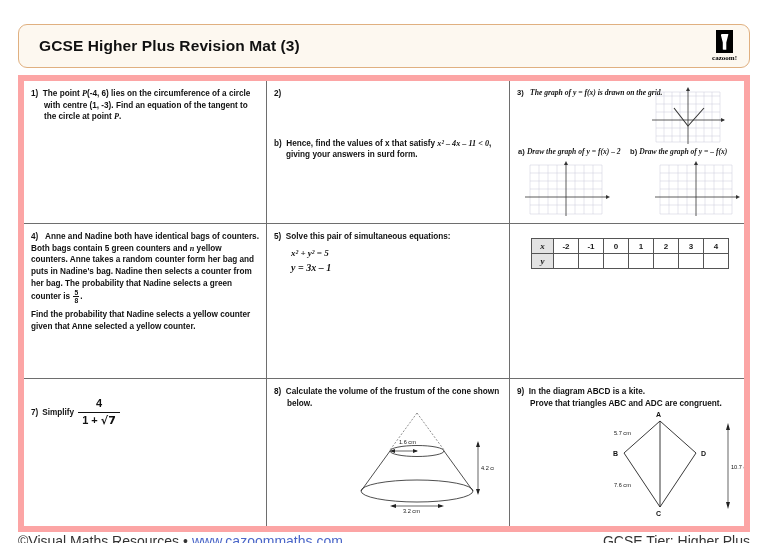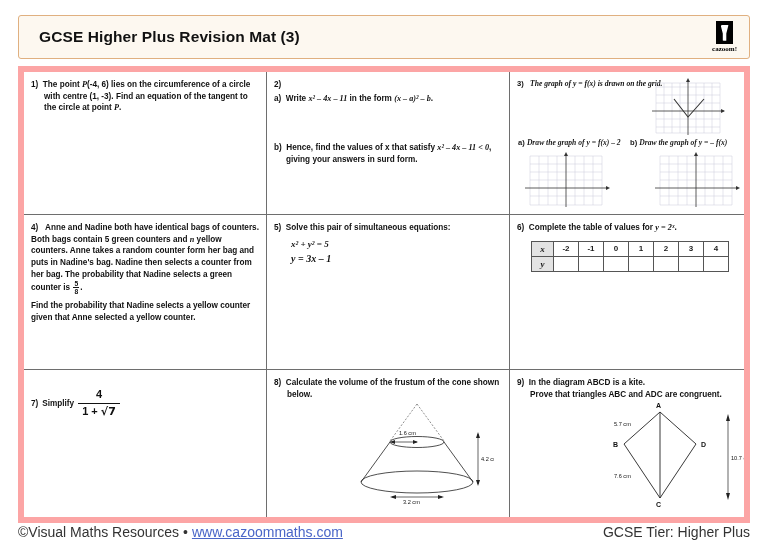--- a/index.html
+++ b/index.html
@@ -12,24 +12,24 @@
     overflow: hidden;
   }
   .page {
     position: relative;
     width: 768px; height: 543px;
     padding: 0 18px;
   }
 
   
   .header {
-    margin-top: 15px;
+    margin-top: 24px;
     height: 44px;
     border: 1.3px solid #e0b080;
-    border-radius: 3px;
+    border-radius: 9px;
     background: #fdf8f0;
     display: flex;
     align-items: center;
     justify-content: space-between;
     padding: 0 12px 0 20px;
   }
   .header-title {
     font-size: 15.5px;
     font-weight: bold;
     letter-spacing: 0.1px;
@@ -182,24 +182,20 @@
 
     <div class="cell">
       <div class="qtext indent">
         <span class="qnum">1)</span>
         &nbsp;<span>The point </span><i class="v">P</i><span>(-4, 6) lies on the circumference of a circle with centre (1, -3). Find an equation of the tangent to the circle at point </span><i class="v">P</i><span>.</span>
       </div>
     </div>
 
     <div class="cell">
       <div class="qtext">2)</div>
-      <div class="qtext sub">
-        <span>a)</span>
-        &nbsp;<span>Write </span><i class="v">x² – 4x – 11</i><span> in the form </span><i class="v">(x – a)² – b</i><span>.</span>
-      </div>
       <div class="qtext sub" style="margin-top:38px">
         <span>b)</span>
         &nbsp;<span>Hence, find the values of x that satisfy </span><i class="v">x² – 4x – 11 &lt; 0</i><span>, giving your answers in surd form.</span>
       </div>
     </div>
 
     <div class="cell c3">
       <div class="qtext indent" style="font-size:7.6px">
         <span class="qnum">3)</span>
         &nbsp;&nbsp;<i class="v">The graph of y = f(x) is drawn on the grid.</i>
@@ -313,24 +309,20 @@
       </div>
       <div class="qtext" style="margin-left:17px;margin-top:4px;font-size:9px">
         <i class="v">x² + y² = 5</i>
       </div>
       <div class="qtext" style="margin-left:17px;margin-top:2px;font-size:10px">
         <i class="v">y = 3x – 1</i>
       </div>
     </div>
 
     <div class="cell c3">
-      <div class="qtext indent">
-        <span class="qnum">6)</span>
-        &nbsp;<span>Complete the table of values for </span><i class="v">y = 2ˣ</i><span>.</span>
-      </div>
       <table class="vtable">
         <tbody>
             <tr>
           <td class="hdr">x</td>
           <td>-2</td>
           <td>-1</td>
           <td>0</td>
           <td>1</td>
           <td>2</td>
           <td>3</td>

